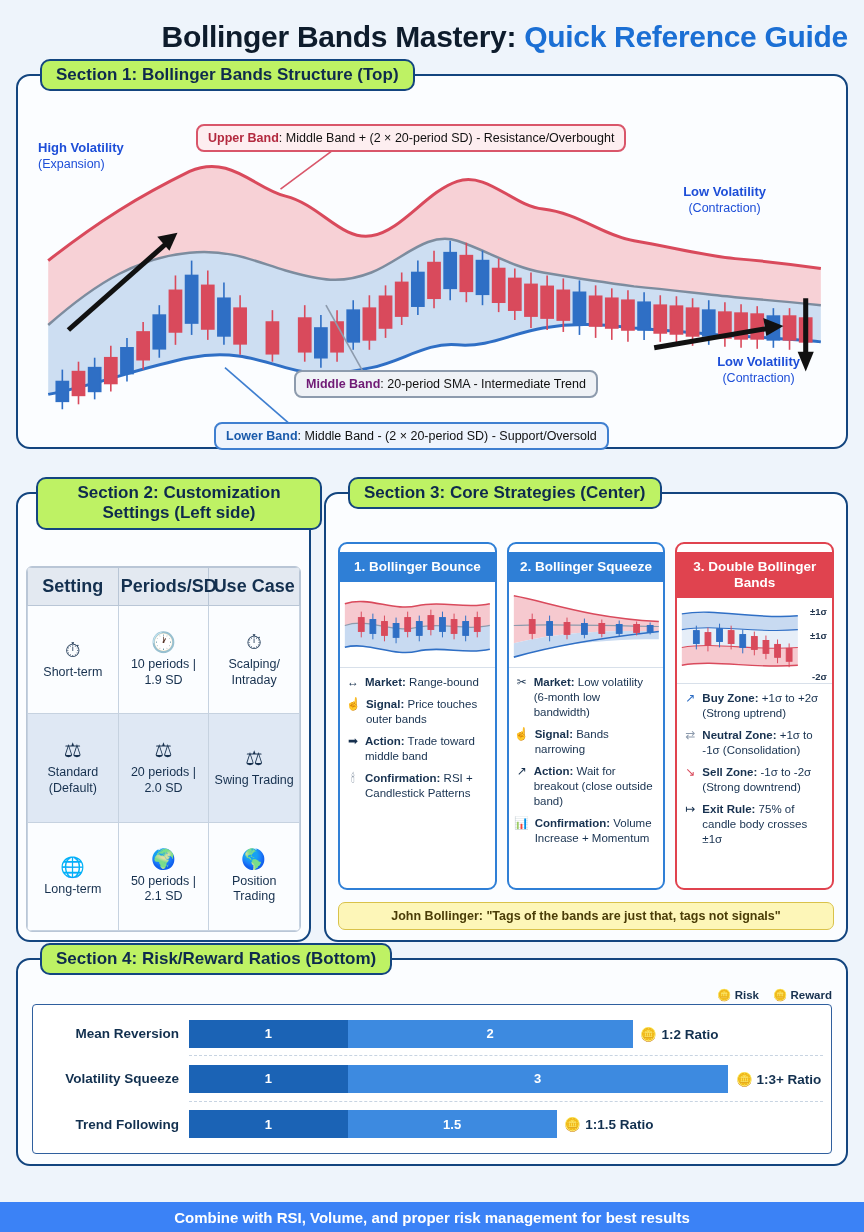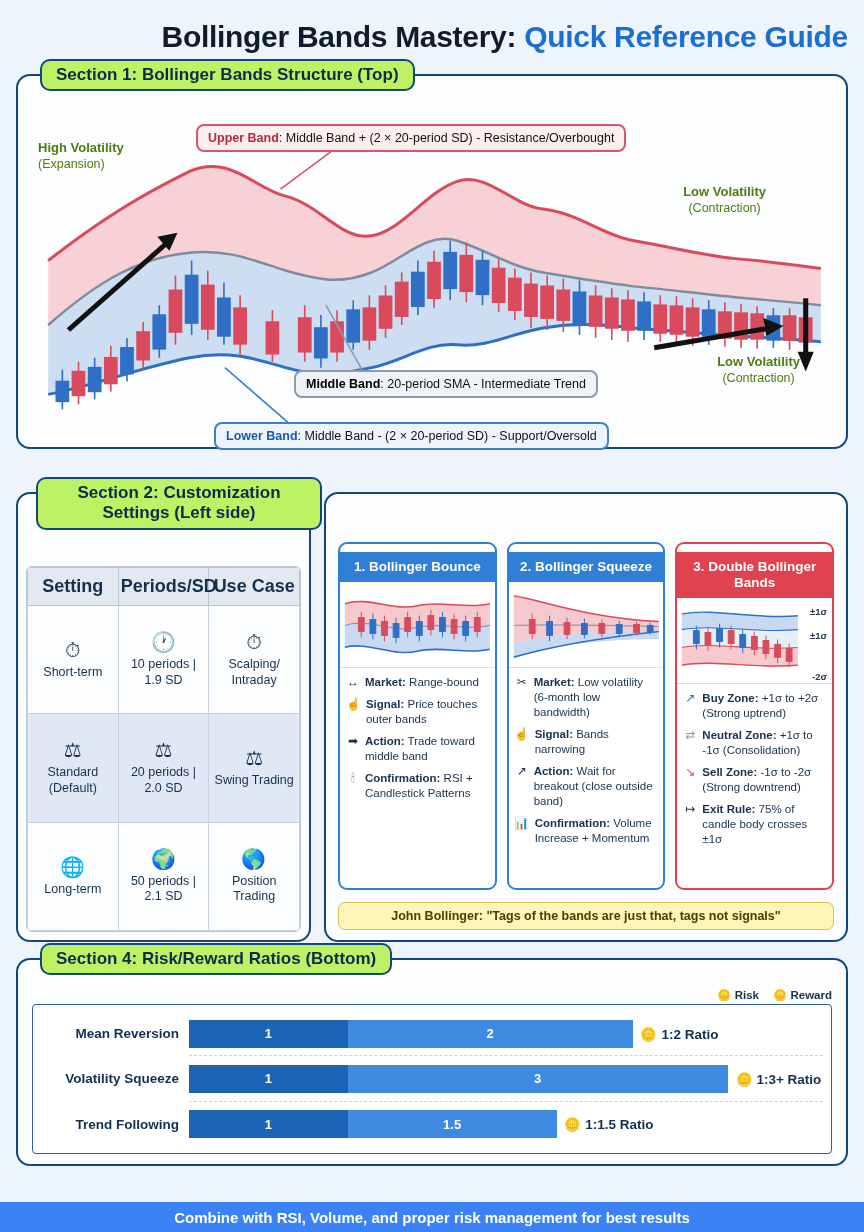--- a/index.html
+++ b/index.html
@@ -56,24 +56,24 @@
     padding:5px 10px;
     font-size:12.5px;
     white-space:nowrap;
     border:2px solid;
     background:#fff;
   }
   .callout b { font-weight:bold; }
   .co-upper { border-color:#d9566a; background:#fdeef0; color:#111; }
   .co-upper b { color:#b32a3f; }
   .co-middle { border-color:#8d9bad; background:#eff2f6; color:#111; }
-  .co-middle b { color:#000000;text-align:right; }
+  .co-middle b { color:#701a75;text-align:right; }
   .co-lower { border-color:#3f7fd0; background:#eef4fd; color:#111; }
   .co-lower b { color:#1b5bab; }
-  .annot { position:absolute; font-size:13px; font-weight:bold; color:#4d7c0f; line-height:1.25; }
+  .annot { position:absolute; font-size:13px; font-weight:bold; color:#1d4ed8; line-height:1.25; }
   .annot span { font-weight:normal; font-size:12.5px; }
 
   
   #sec2 { position:absolute; left:16px; top:492px; width:295px; height:450px; }
   #sec2 .card-title { left:18px; width:286px; text-align:center; white-space:normal; line-height:1.2; }
   .tbl { position:absolute; left:8px; right:8px; top:72px; bottom:8px;
          border:1.5px solid #b9c6d6; border-radius:6px; overflow:hidden; }
   .tbl table { width:100%; height:100%; border-collapse:collapse; table-layout:fixed; }
   .tbl th {
     background:#e3e9f1; font-size:18px; color:#14304f; padding:8px 2px;
@@ -337,20 +337,21 @@
             <td><span class="tico">🌐</span><span>Long-term</span></td>
             <td><span class="tico">🌍</span><span>50 periods | 2.1 SD</span></td>
             <td><span class="tico">🌎</span><span>Position Trading</span></td>
           </tr>
         </tbody>
       </table>
     </div>
   </div>
 
   <div class="card" id="sec3">
+    <div class="card-title">Section 3: Core Strategies (Center)</div>
 
     <div class="strats">
 
       <div class="strat s1">
         <div class="strat-hd">1. Bollinger Bounce</div>
         <div class="strat-mini">
           <svg width="100%" height="100%" viewBox="0 0 160 86" preserveAspectRatio="none">
             <path d="M5,22 C30,14 55,30 80,24 C105,18 130,28 155,22 L155,44 C130,50 105,40 80,46 C55,52 30,36 5,44 Z" fill="#f6c9cf"></path>
             <path d="M5,44 C30,36 55,52 80,46 C105,40 130,50 155,44 L155,68 C130,74 105,64 80,70 C55,76 30,60 5,66 Z" fill="#c8daf1"></path>
             <path d="M5,22 C30,14 55,30 80,24 C105,18 130,28 155,22" fill="none" stroke="#d94a5c" stroke-width="1.6"></path>

